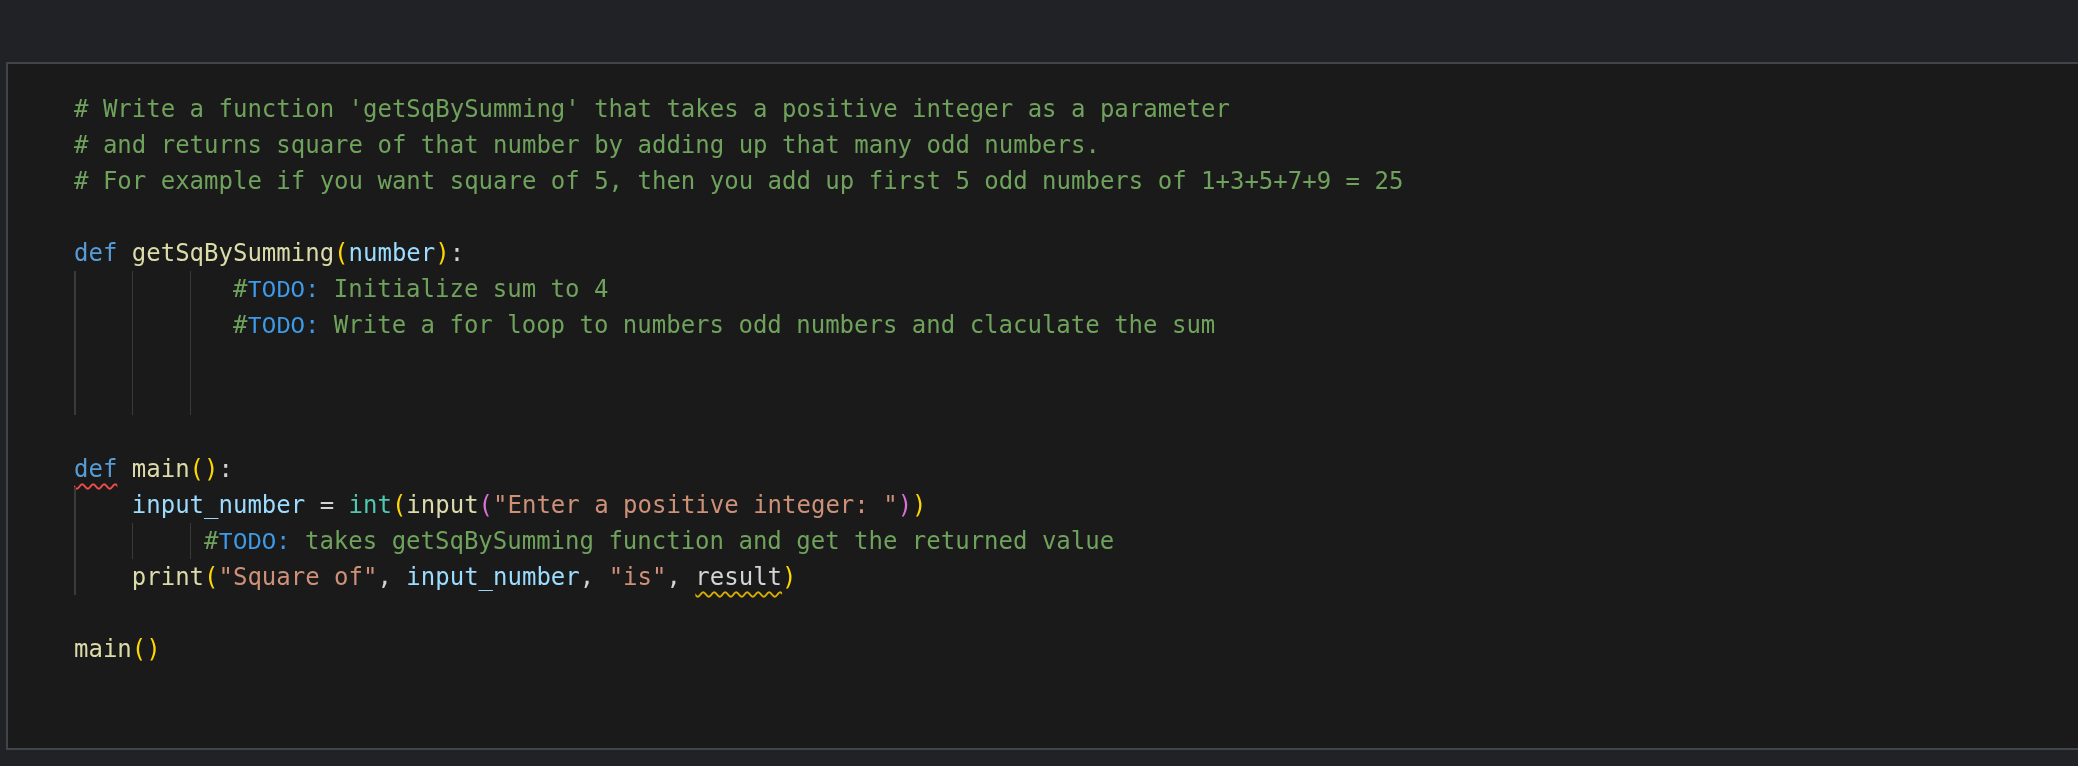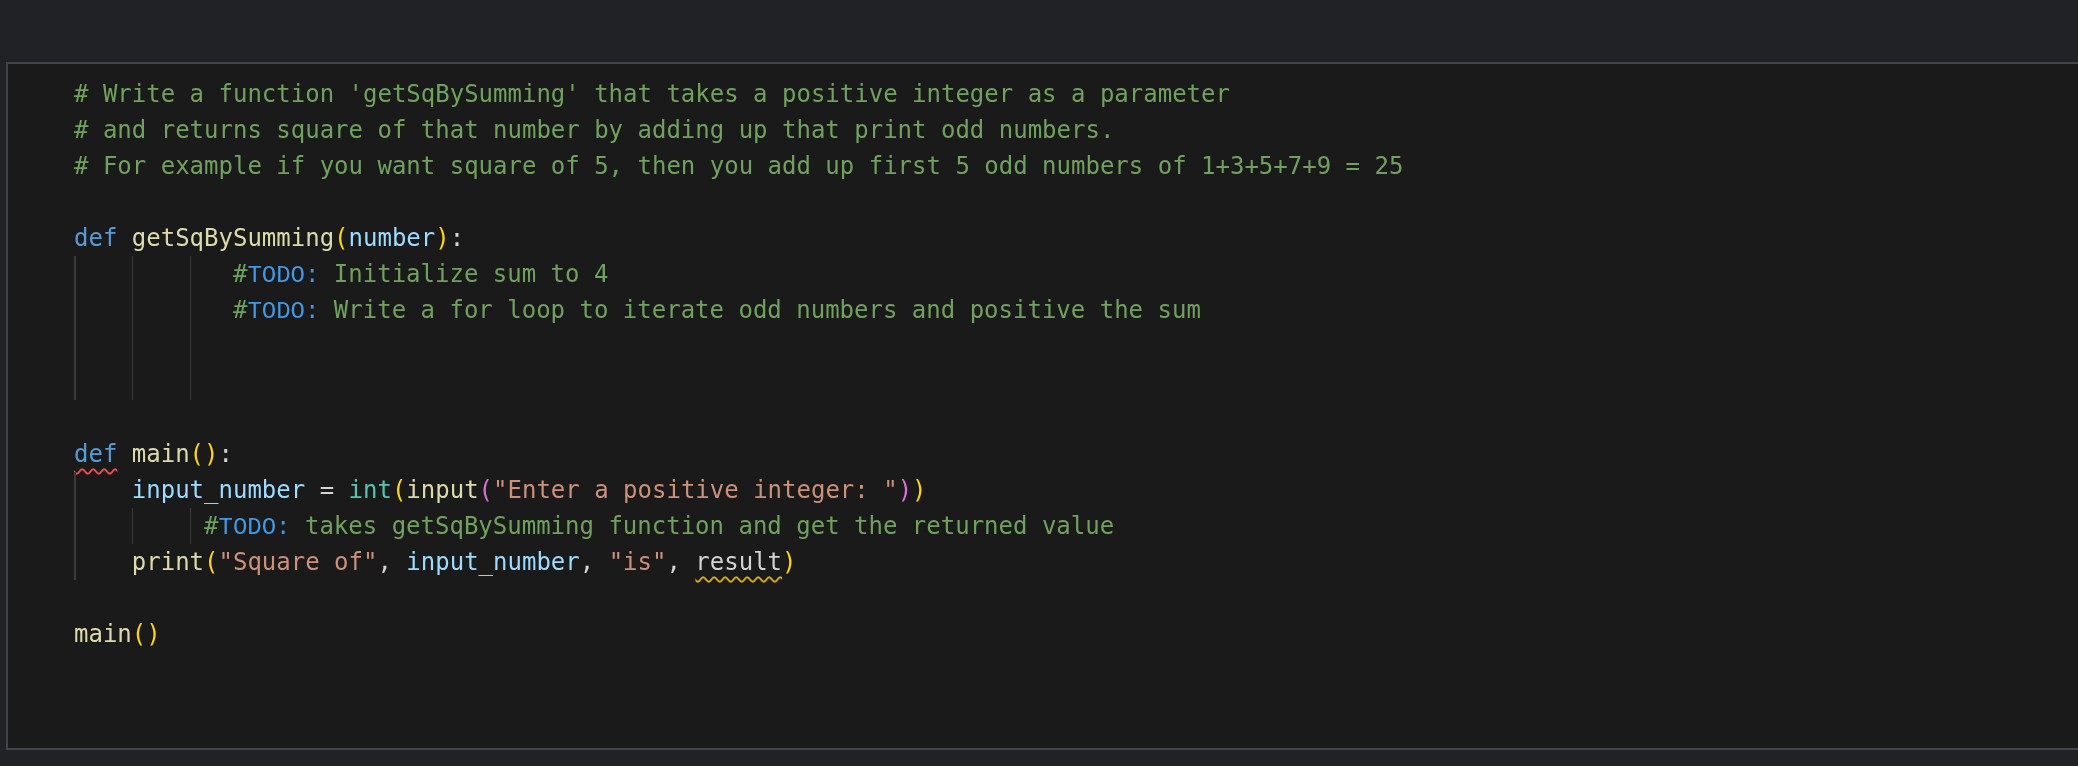--- a/index.html
+++ b/index.html
@@ -13,21 +13,21 @@
     left: 6px; top: 62px;
     width: 2072px; height: 688px;
     border-top: 2px solid var(--panel-border, #42444B);
     border-left: 2px solid var(--panel-border, #42444B);
     border-bottom: 2px solid var(--panel-border, #42444B);
     background: var(--editor-bg, #1A1A1B);
   }
   .code-area {
     position: absolute;
     left: 0; top: 0; right: 0; bottom: 0;
-    padding: 12px 0 0 66px;
+    padding: 27px 0 0 66px;
     cursor: text;
   }
   .code-line {
     position: relative;
     height: 36px;
     line-height: 36px;
     font-size: 24px;
     white-space: pre;
     color: var(--plain, #D4D4D4);
     font-variant-ligatures: none;
@@ -60,26 +60,26 @@
     text-underline-offset: 6px;
   }
 </style>
 </head>
 <body>
 
 <div class="window">
   <div class="editor-panel">
     <div class="code-area">
         <div class="code-line"><span class="line-content"><span class="tok-comment"># Write a function 'getSqBySumming' that takes a positive integer as a parameter</span></span></div>
-        <div class="code-line"><span class="line-content"><span class="tok-comment"># and returns square of that number by adding up that print odd numbers.</span></span></div>
+        <div class="code-line"><span class="line-content"><span class="tok-comment"># and returns square of that number by adding up that many odd numbers.</span></span></div>
         <div class="code-line"><span class="line-content"><span class="tok-comment"># For example if you want square of 5, then you add up first 5 odd numbers of 1+3+5+7+9 = 25</span></span></div>
         <div class="code-line"><span class="line-content"></span></div>
         <div class="code-line"><span class="line-content"><span class="tok-keyword">def</span><span class="tok-plain"> </span><span class="tok-function">getSqBySumming</span><span class="tok-bracket1">(</span><span class="tok-variable">number</span><span class="tok-bracket1">)</span><span class="tok-plain">:</span></span></div>
         <div class="code-line"><span class="guide" style="left: 0px;"></span><span class="guide" style="left: 57.8px;"></span><span class="guide" style="left: 115.6px;"></span><span class="line-content">           <span class="tok-comment">#</span><span class="tok-todo">TODO:</span><span class="tok-comment"> Initialize sum to 4</span></span></div>
-        <div class="code-line"><span class="guide" style="left: 0px;"></span><span class="guide" style="left: 57.8px;"></span><span class="guide" style="left: 115.6px;"></span><span class="line-content">           <span class="tok-comment">#</span><span class="tok-todo">TODO:</span><span class="tok-comment"> Write a for loop to iterate odd numbers and positive the sum</span></span></div>
+        <div class="code-line"><span class="guide" style="left: 0px;"></span><span class="guide" style="left: 57.8px;"></span><span class="guide" style="left: 115.6px;"></span><span class="line-content">           <span class="tok-comment">#</span><span class="tok-todo">TODO:</span><span class="tok-comment"> Write a for loop to numbers odd numbers and claculate the sum</span></span></div>
         <div class="code-line"><span class="guide" style="left: 0px;"></span><span class="guide" style="left: 57.8px;"></span><span class="guide" style="left: 115.6px;"></span><span class="line-content"></span></div>
         <div class="code-line"><span class="guide" style="left: 0px;"></span><span class="guide" style="left: 57.8px;"></span><span class="guide" style="left: 115.6px;"></span></div>
         <div class="code-line"><span class="line-content"></span></div>
         <div class="code-line"><span class="line-content"><span class="tok-keyword sq-error">def</span><span class="tok-plain"> </span><span class="tok-function">main</span><span class="tok-bracket1">(</span><span class="tok-bracket1">)</span><span class="tok-plain">:</span></span></div>
         <div class="code-line"><span class="guide" style="left: 0px;"></span><span class="line-content">    <span class="tok-variable">input_number</span><span class="tok-plain"> = </span><span class="tok-type">int</span><span class="tok-bracket1">(</span><span class="tok-function">input</span><span class="tok-bracket2">(</span><span class="tok-string">"Enter a positive integer: "</span><span class="tok-bracket2">)</span><span class="tok-bracket1">)</span></span></div>
         <div class="code-line"><span class="guide" style="left: 0px;"></span><span class="guide" style="left: 57.8px;"></span><span class="guide" style="left: 115.6px;"></span><span class="line-content">         <span class="tok-comment">#</span><span class="tok-todo">TODO:</span><span class="tok-comment"> takes getSqBySumming function and get the returned value</span></span></div>
         <div class="code-line"><span class="guide" style="left: 0px;"></span><span class="line-content">    <span class="tok-function">print</span><span class="tok-bracket1">(</span><span class="tok-string">"Square of"</span><span class="tok-plain">, </span><span class="tok-variable">input_number</span><span class="tok-plain">, </span><span class="tok-string">"is"</span><span class="tok-plain">, </span><span class="tok-plain sq-warning">result</span><span class="tok-bracket1">)</span></span></div>
         <div class="code-line"><span class="line-content"></span></div>
         <div class="code-line"><span class="line-content"><span class="tok-function">main</span><span class="tok-bracket1">(</span><span class="tok-bracket1">)</span></span></div>
       </div>

